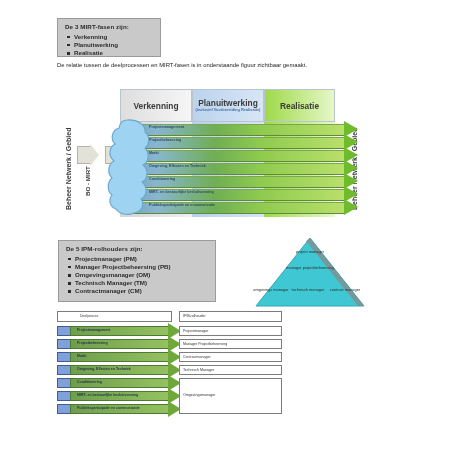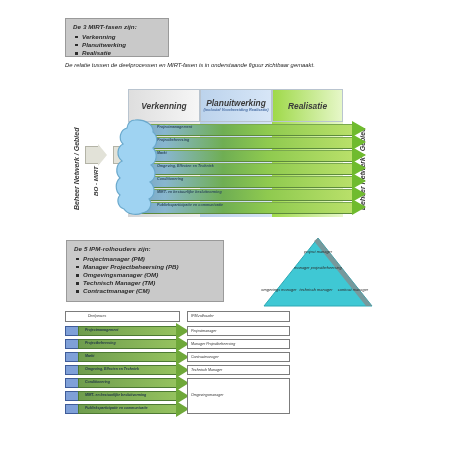--- a/index.html
+++ b/index.html
@@ -4,21 +4,21 @@
 <style>
   html,body{margin:0;padding:0;}
   body{
     width:452px;height:452px;
     background:#ffffff;
     font-family:"Liberation Sans", sans-serif;
     color:#222;
     overflow:hidden;
     position:relative;
   }
-  .page{position:absolute;left:8px;top:0;width:416px;height:452px;font-style:italic;}
+  .page{position:absolute;left:0;top:0;width:416px;height:452px;}
 
   
   .infobox{
     position:absolute;
     background:#c9c9c9;
     border:1px solid #9a9a9a;
     box-sizing:border-box;
     padding:4px 7px 5px 7px;
   }
   .infobox .ib-title{

